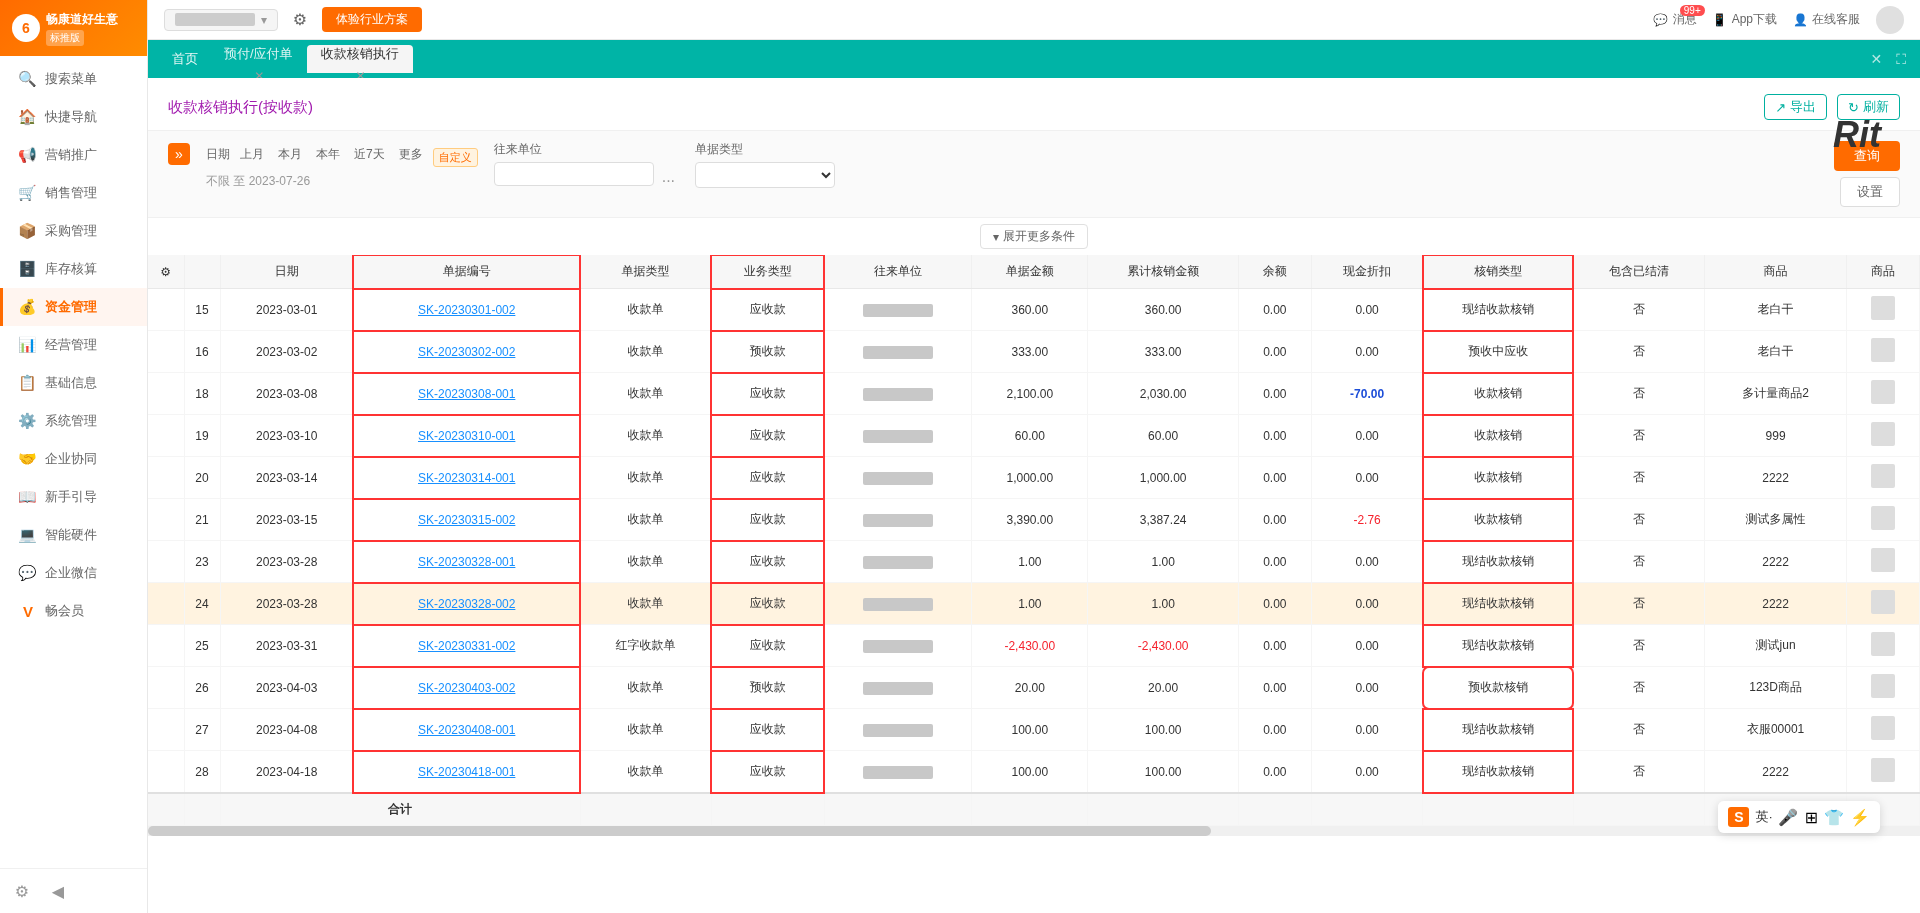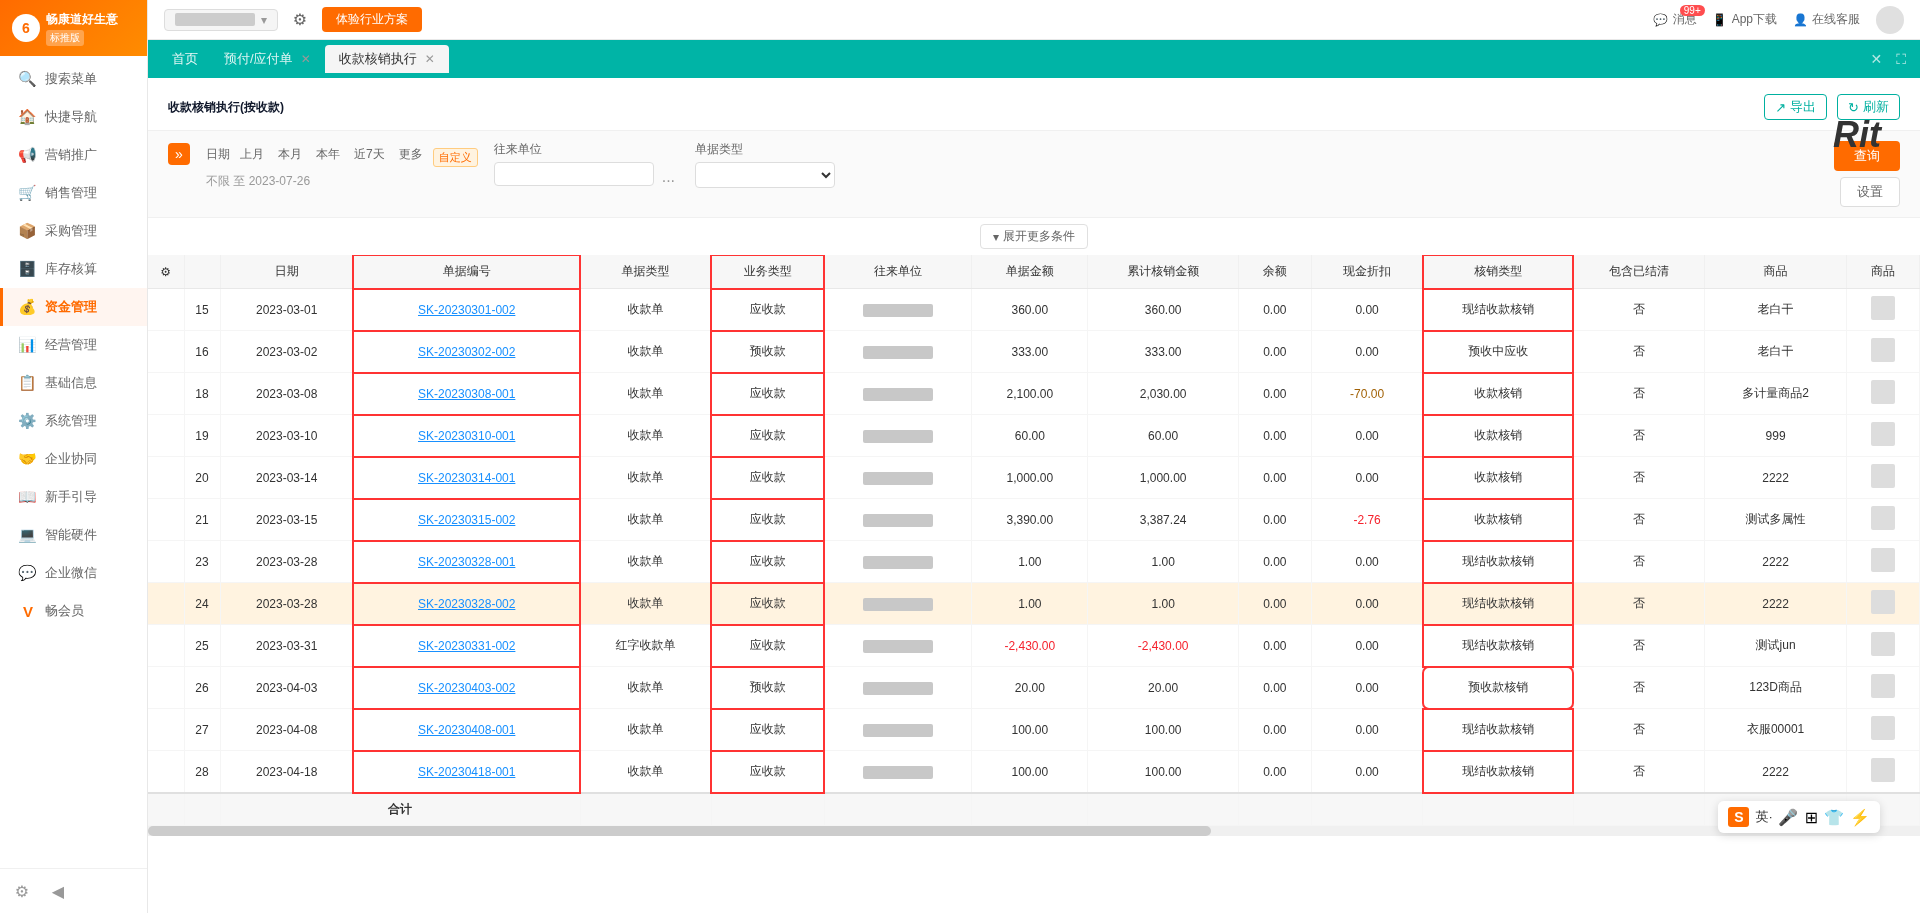--- a/index.html
+++ b/index.html
@@ -31,21 +31,21 @@
     .msg-badge { background: #ff4d4f; color: #fff; font-size: 10px; padding: 0 4px; border-radius: 8px; position: absolute; top: -6px; right: -8px; }
     .topbar-app { display: flex; align-items: center; gap: 4px; color: #666; font-size: 12px; cursor: pointer; }
     .topbar-service { display: flex; align-items: center; gap: 4px; color: #666; font-size: 12px; cursor: pointer; }
     .topbar-avatar { width: 28px; height: 28px; background: #ddd; border-radius: 50%; }
     .tab-close { color: #999; font-size: 12px; margin-left: 2px; }
 
     
     .content { flex: 1; overflow-y: auto; background: #f5f5f5; padding: 0; }
     .page { background: #fff; margin: 0; padding: 0; min-height: 100%; }
     .page-header { padding: 16px 20px 10px; display: flex; align-items: center; justify-content: space-between; border-bottom: 1px solid #f0f0f0; }
-    .page-title { font-size: 12px; font-weight: bold; color: #0f172a; }
+    .page-title { font-size: 15px; font-weight: normal; color: #a21caf; }
     .page-actions { display: flex; gap: 10px; align-items: center; }
     .btn-export { display: flex; align-items: center; gap: 4px; color: #00b0a0; font-size: 13px; cursor: pointer; border: 1px solid #00b0a0; border-radius: 4px; padding: 3px 10px; }
     .btn-refresh { display: flex; align-items: center; gap: 4px; color: #00b0a0; font-size: 13px; cursor: pointer; border: 1px solid #00b0a0; border-radius: 4px; padding: 3px 10px; }
 
     
     .filter-bar { padding: 10px 20px; background: #fafafa; border-bottom: 1px solid #f0f0f0; display: flex; align-items: flex-start; gap: 16px; flex-wrap: wrap; }
     .filter-toggle { background: #ff6b00; color: #fff; border: none; border-radius: 4px; width: 22px; height: 22px; cursor: pointer; display: flex; align-items: center; justify-content: center; font-size: 14px; flex-shrink: 0; margin-top: 2px; }
     .filter-row { display: flex; align-items: flex-start; gap: 16px; flex: 1; flex-wrap: wrap; }
     .filter-group { display: flex; flex-direction: column; gap: 4px; }
     .filter-label { font-size: 12px; color: #666; }
@@ -81,21 +81,21 @@
     
     .watermark-area { position: fixed; bottom: 80px; right: 40px; z-index: 100; display: flex; align-items: center; gap: 4px; background: rgba(255,255,255,0.9); padding: 4px 8px; border-radius: 4px; box-shadow: 0 2px 8px rgba(0,0,0,0.15); }
 
     
     .rit-text { position: fixed; top: 114px; right: 39px; font-size: 36px; font-weight: bold; color: #333; z-index: 10; font-style: italic; }
 
     .blurred-text { background: #e0e0e0; color: transparent; border-radius: 2px; display: inline-block; min-width: 60px; height: 14px; }
 
     
     .nav-tabs-container { background: #00b4a6; height: 38px; display: flex; align-items: center; padding: 0 12px; gap: 0; flex-shrink: 0; }
-    .nav-tab { height: 28px; padding: 0 14px; display: flex; align-items: center; gap: 6px; font-size: 13px; color: rgba(255,255,255,0.85); cursor: pointer; border-radius: 4px 4px 0 0; }
+    .nav-tab { height: 28px; padding: 0 14px; display: flex; align-items: center; gap: 6px; font-size: 13px; color: rgba(255,255,255,0.85); cursor: pointer; border-radius: 4px 4px 0 0; flex-direction: column; }
     .nav-tab.active { background: #f5f5f5; color: #333; }
     .nav-tab-home { color: rgba(255,255,255,0.9); font-size: 13px; padding: 0 12px; cursor: pointer; }
     .nav-tabs-right { margin-left: auto; display: flex; gap: 10px; }
     .nav-tab-close { color: rgba(255,255,255,0.7); cursor: pointer; font-size: 14px; padding: 2px; }
     .nav-tab-expand { color: rgba(255,255,255,0.7); cursor: pointer; font-size: 14px; padding: 2px; }
 
     .blurred-cell { display: inline-block; background: #c8c8c8; color: transparent; border-radius: 2px; min-width: 70px; height: 13px; vertical-align: middle; }
   </style>
 </head>
 <body>
@@ -345,21 +345,21 @@
                 <td></td>
                 <td>18</td>
                 <td>2023-03-08</td>
                 <td style="outline: rgb(255, 51, 51) solid 2px; outline-offset: -1px;"><span class="td-link">SK-20230308-001</span></td>
                 <td>收款单</td>
                 <td style="outline: rgb(255, 51, 51) solid 2px; outline-offset: -1px;">应收款</td>
                 <td><span class="blurred-cell"></span></td>
                 <td>2,100.00</td>
                 <td>2,030.00</td>
                 <td>0.00</td>
-                <td style="color: #a16207;">-70.00</td>
+                <td style="color: #1d4ed8; font-weight: bold;">-70.00</td>
                 <td style="outline: rgb(255, 51, 51) solid 2px; outline-offset: -1px;">收款核销</td>
                 <td>否</td>
                 <td>多计量商品2</td>
                 <td><span style="display: inline-block; width: 24px; height: 24px; background: rgb(221, 221, 221); border-radius: 2px;"></span></td>
               </tr>
               <tr>
                 <td></td>
                 <td>19</td>
                 <td>2023-03-10</td>
                 <td style="outline: rgb(255, 51, 51) solid 2px; outline-offset: -1px;"><span class="td-link">SK-20230310-001</span></td>

